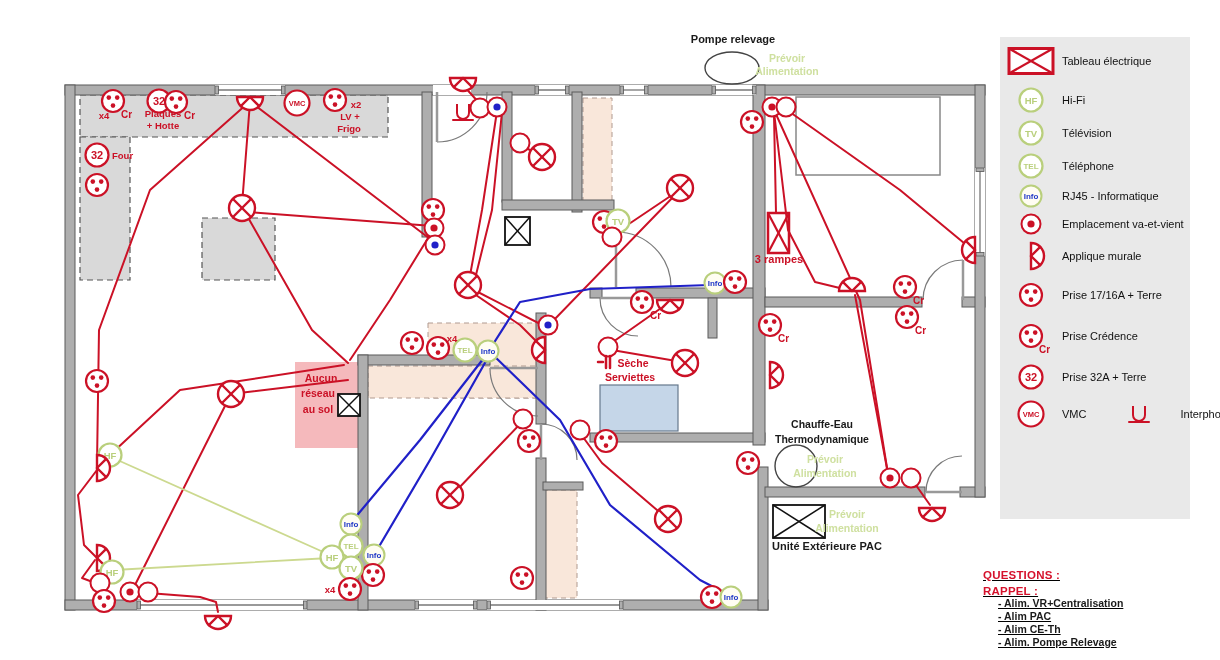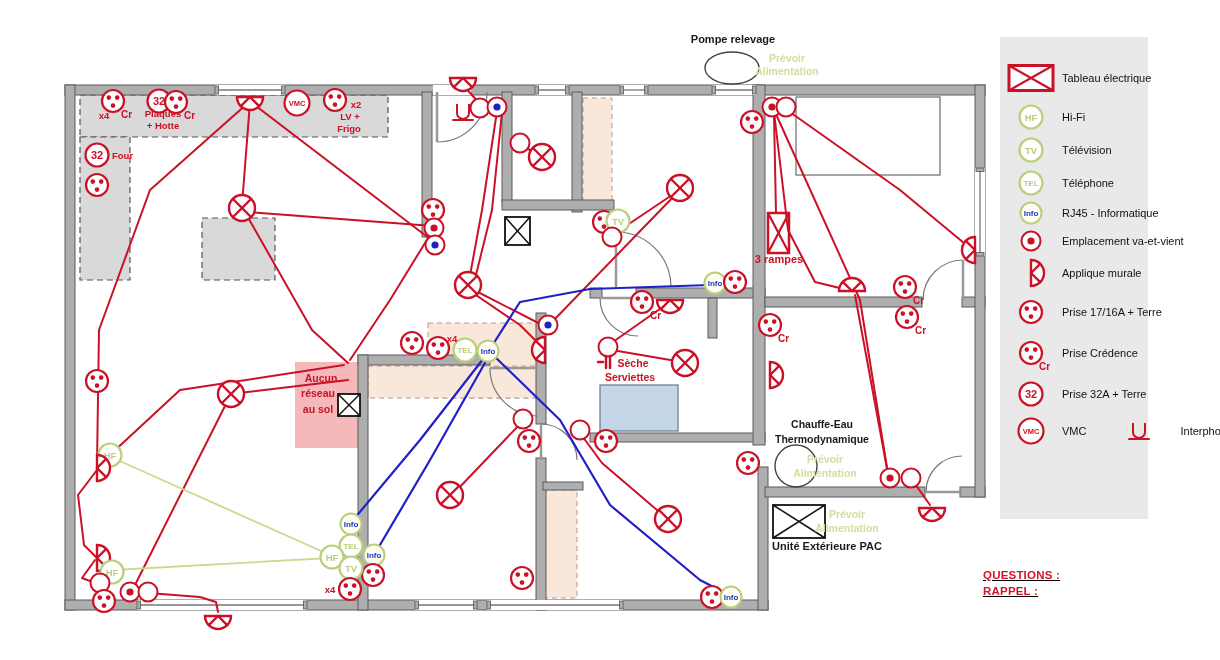--- a/index.html
+++ b/index.html
@@ -1,20 +1,20 @@
 <!DOCTYPE html>
 <html><head>
 <meta charset="utf-8">
 <style>
   html,body{margin:0;padding:0;background:#fff;}
   body{width:1220px;height:660px;font-family:"Liberation Sans",sans-serif;}
   .canvas{position:relative;width:1220px;height:660px;background:#fff;overflow:hidden;}
   #plan{position:absolute;left:0;top:0;}
-  .legend{position:absolute;left:1000px;top:37px;width:148px;height:482px;background:#e9e9e9;
-          box-sizing:border-box;padding:19px 0 0 6px;}
+  .legend{position:absolute;left:1000px;top:37px;width:190px;height:482px;background:#e9e9e9;
+          box-sizing:border-box;padding:2px 0 0 6px;}
   .lg-row{display:flex;align-items:center;gap:6px;overflow:visible;}
   .lg-ic{flex:0 0 auto;display:block;overflow:visible;}
   .lg-label{font-size:11px;color:#111;white-space:nowrap;}
   .lg-extra{margin-left:22px;display:flex;align-items:center;gap:16px;}
   .notes{position:absolute;left:983px;top:565px;width:235px;text-decoration:underline;}
   .note-title{font-size:11.5px;font-weight:700;color:#d5112b;margin-top:4px;letter-spacing:.2px;}
   .note-items{margin-left:15px;}
   .note-item{font-size:10.5px;font-weight:700;color:#1a1a1a;line-height:13px;}
 </style>
 </head>
@@ -663,14 +663,20 @@
             <path d="M-6,-8 L-6,1 A6,6 0 0 0 6,1 L6,-8" fill="none" stroke="#cb1126" stroke-width="2"></path>
             <line x1="-10" y1="8" x2="10" y2="8" stroke="#cb1126" stroke-width="2" stroke-linecap="round"></line>
           </svg>
           <span class="lg-label">Interphone</span>
         </span>
       </div>
     </div>
   <div class="notes">
     <div class="note-title">QUESTIONS :</div>
     <div class="note-title">RAPPEL :</div>
+    <div class="note-items" id="r-items">
+        <div class="note-item">- Alim. VR+Centralisation</div>
+        <div class="note-item">- Alim PAC</div>
+        <div class="note-item">- Alim CE-Th</div>
+        <div class="note-item">- Alim. Pompe Relevage</div>
+      </div>
   </div>
 </div>
 
 </body></html>

